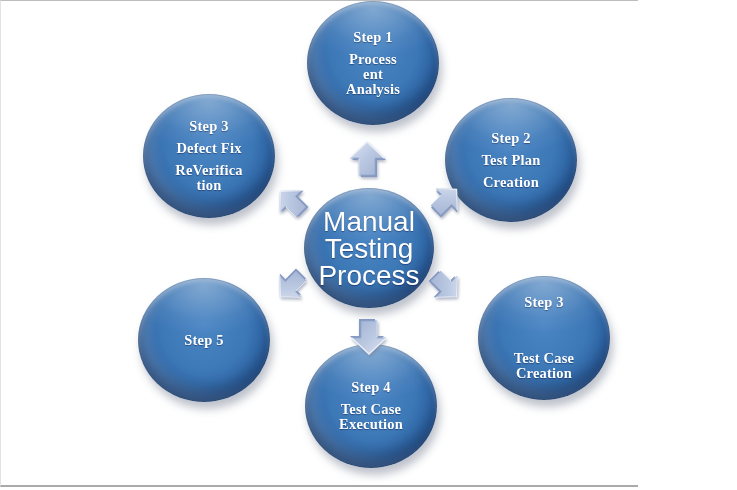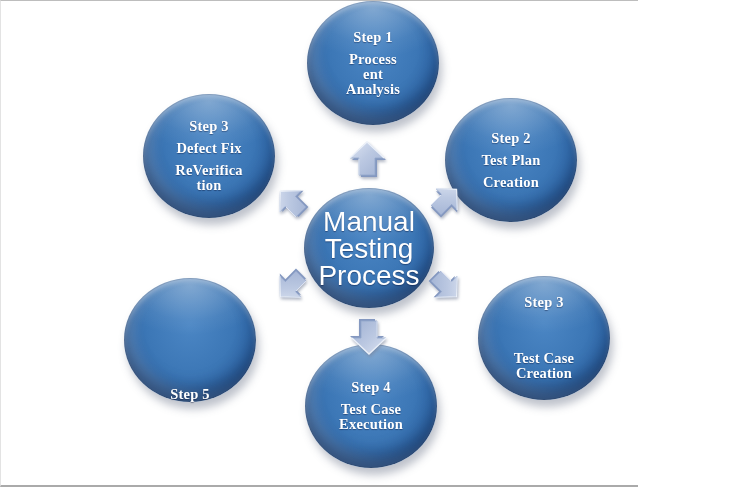--- a/index.html
+++ b/index.html
@@ -28,21 +28,21 @@
       3px 7px 8px rgba(110,120,140,0.45);
     text-shadow:0 1px 1px rgba(0,10,45,0.4);
   }
   .step{width:132px;height:124px;font-size:14.5px;font-weight:bold;letter-spacing:0.2px;}
   .step .line{display:block;line-height:15px;}
   .step .para + .para{margin-top:7px;}
   .pos-s1{left:307px;top:1px;}
   .pos-s2{left:445px;top:98px;}
   .pos-s3{left:478px;top:276px;gap:34px;}
   .pos-s4{left:305px;top:344px;}
-  .pos-s5{left:124px;top:278px;justify-content:flex-end;}
+  .pos-s5{left:138px;top:278px;}
   .pos-s6{left:143px;top:94px;}
   .center-circle{
     left:304px;top:188px;width:130px;height:120px;
     font-family:"Liberation Sans","DejaVu Sans",sans-serif;
     font-size:28px;font-weight:normal;
   }
   .center-circle .line{display:block;line-height:27px;}
   
   .arrow{
     position:absolute;width:40px;height:40px;

